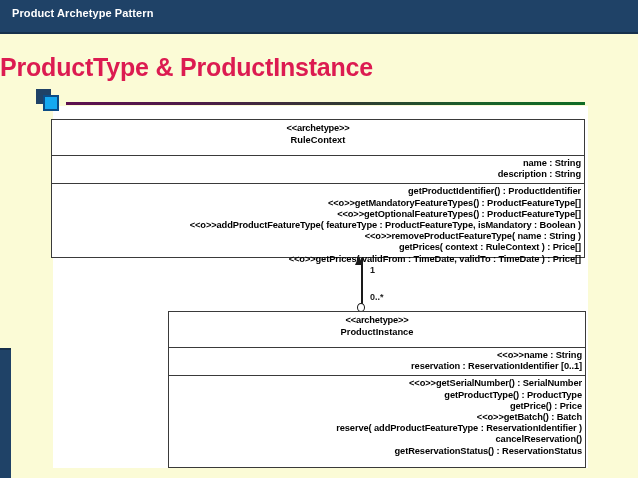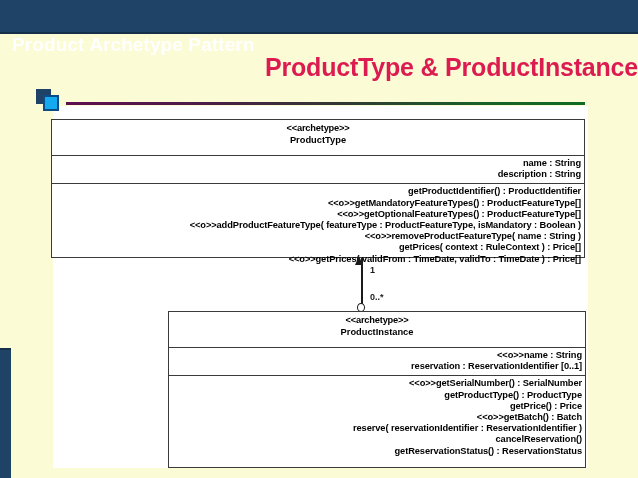--- a/index.html
+++ b/index.html
@@ -29,25 +29,24 @@
     height: 34px;
     background: #1f4267;
     box-sizing: border-box;
     border-bottom: 2px solid #16304c;
   }
   #title-bar .bar-text {
     position: absolute;
     left: 12px;
     top: 7px;
     color: #ffffff;
-    font-size: 19px;
+    font-size: 11px;
     font-weight: bold;
     letter-spacing: 0.1px;
     white-space: nowrap;
-    margin-top: 27px;
   }
   
   #left-band {
     position: absolute;
     left: 0;
     top: 348px;
     width: 11px;
     height: 130px;
     background: #1f4267;
     border-top: 2px solid #16304c;
@@ -60,21 +59,21 @@
     width: 535px;
     height: 362px;
     background: #ffffff;
   }
   
   #heading {
     position: absolute;
     left: 0;
     top: 53px;
     width: 638px;
-    text-align: right;
+    text-align: left;
     color: #dc1b51;
     font-size: 25px;
     font-weight: bold;
     letter-spacing: -0.2px;
     white-space: nowrap;
   }
   
   #bullet-back {
     position: absolute;
     left: 36px;
@@ -207,21 +206,21 @@
 
   <div id="heading">ProductType &amp; ProductInstance</div>
 
   <div id="bullet-back"></div>
   <div id="bullet-front"></div>
   <div id="rule"></div>
 
   <div class="uml-box" id="box-producttype">
     <div class="uml-header">
       <div class="stereo">&lt;&lt;archetype&gt;&gt;</div>
-      <div class="cname">ProductType</div>
+      <div class="cname">RuleContext</div>
     </div>
     <div class="uml-compartment">
       <div class="row">name : String</div>
       <div class="row">description : String</div>
     </div>
     <div class="uml-compartment last">
       <div class="row">getProductIdentifier() : ProductIdentifier</div>
       <div class="row">&lt;&lt;o&gt;&gt;getMandatoryFeatureTypes() : ProductFeatureType[]</div>
       <div class="row">&lt;&lt;o&gt;&gt;getOptionalFeatureTypes() : ProductFeatureType[]</div>
       <div class="row">&lt;&lt;o&gt;&gt;addProductFeatureType( featureType : ProductFeatureType, isMandatory : Boolean )</div>
@@ -244,19 +243,19 @@
     </div>
     <div class="uml-compartment">
       <div class="row">&lt;&lt;o&gt;&gt;name : String</div>
       <div class="row">reservation : ReservationIdentifier [0..1]</div>
     </div>
     <div class="uml-compartment last">
       <div class="row">&lt;&lt;o&gt;&gt;getSerialNumber() : SerialNumber</div>
       <div class="row">getProductType() : ProductType</div>
       <div class="row">getPrice() : Price</div>
       <div class="row">&lt;&lt;o&gt;&gt;getBatch() : Batch</div>
-      <div class="row">reserve( reservationIdentifier : ReservationIdentifier )</div>
+      <div class="row">reserve( addProductFeatureType : ReservationIdentifier )</div>
       <div class="row">cancelReservation()</div>
       <div class="row">getReservationStatus() : ReservationStatus</div>
     </div>
   </div>
 
 </div>
 
 </body></html>

